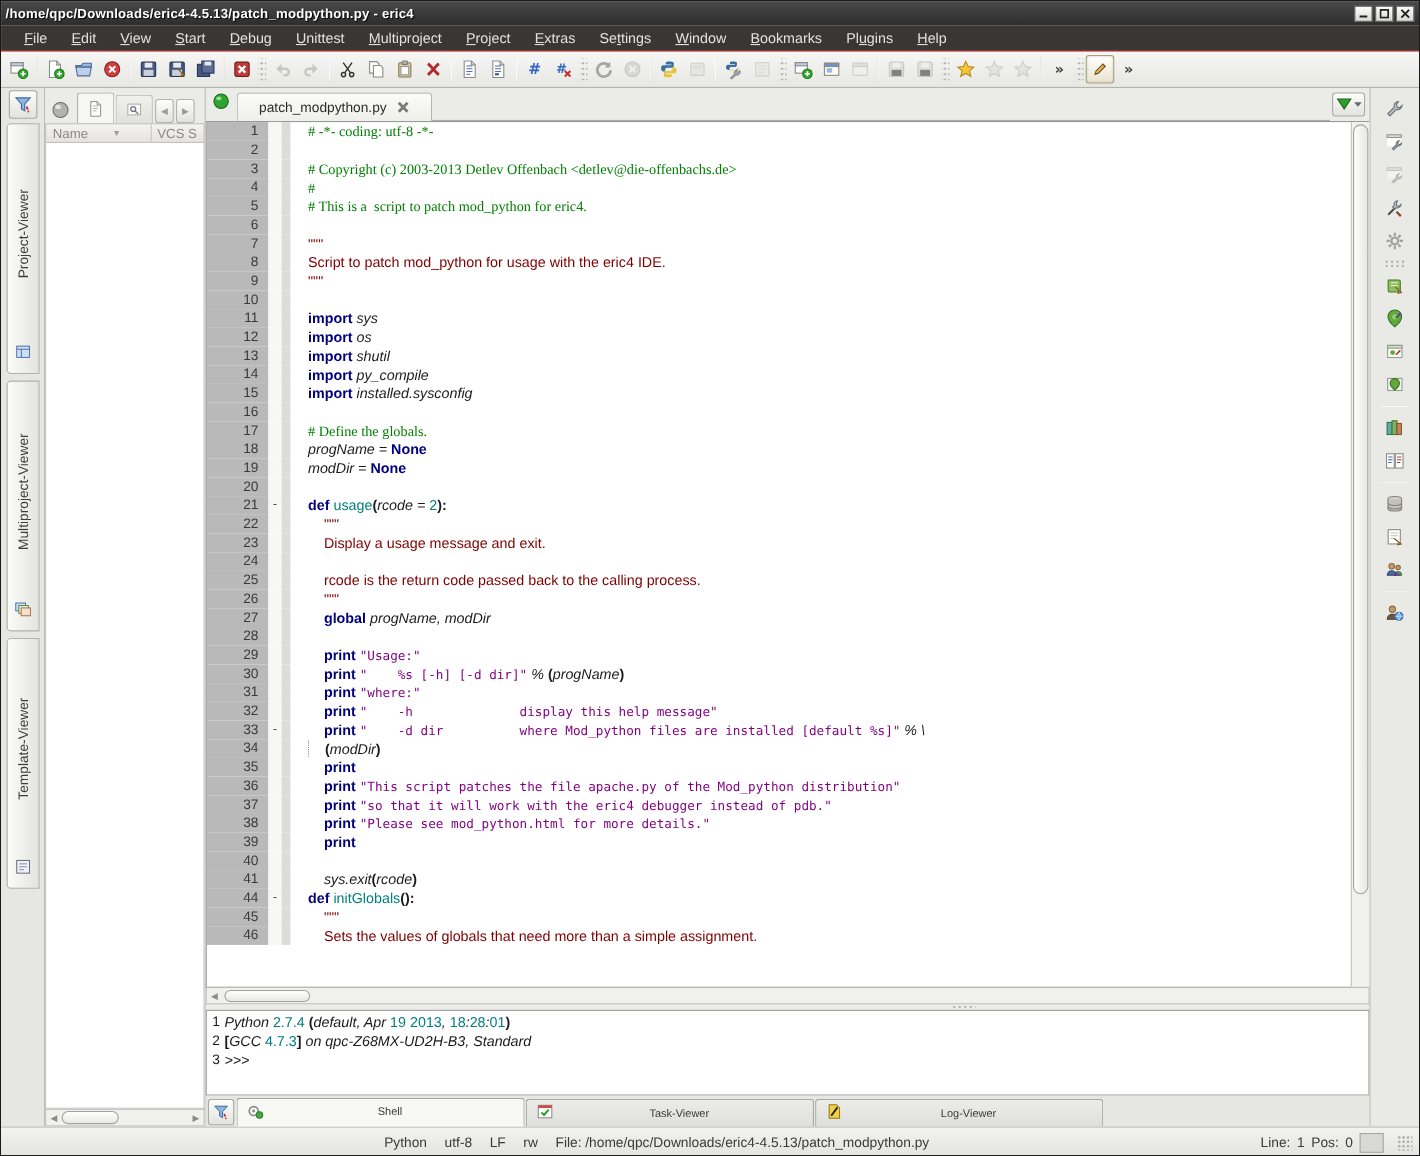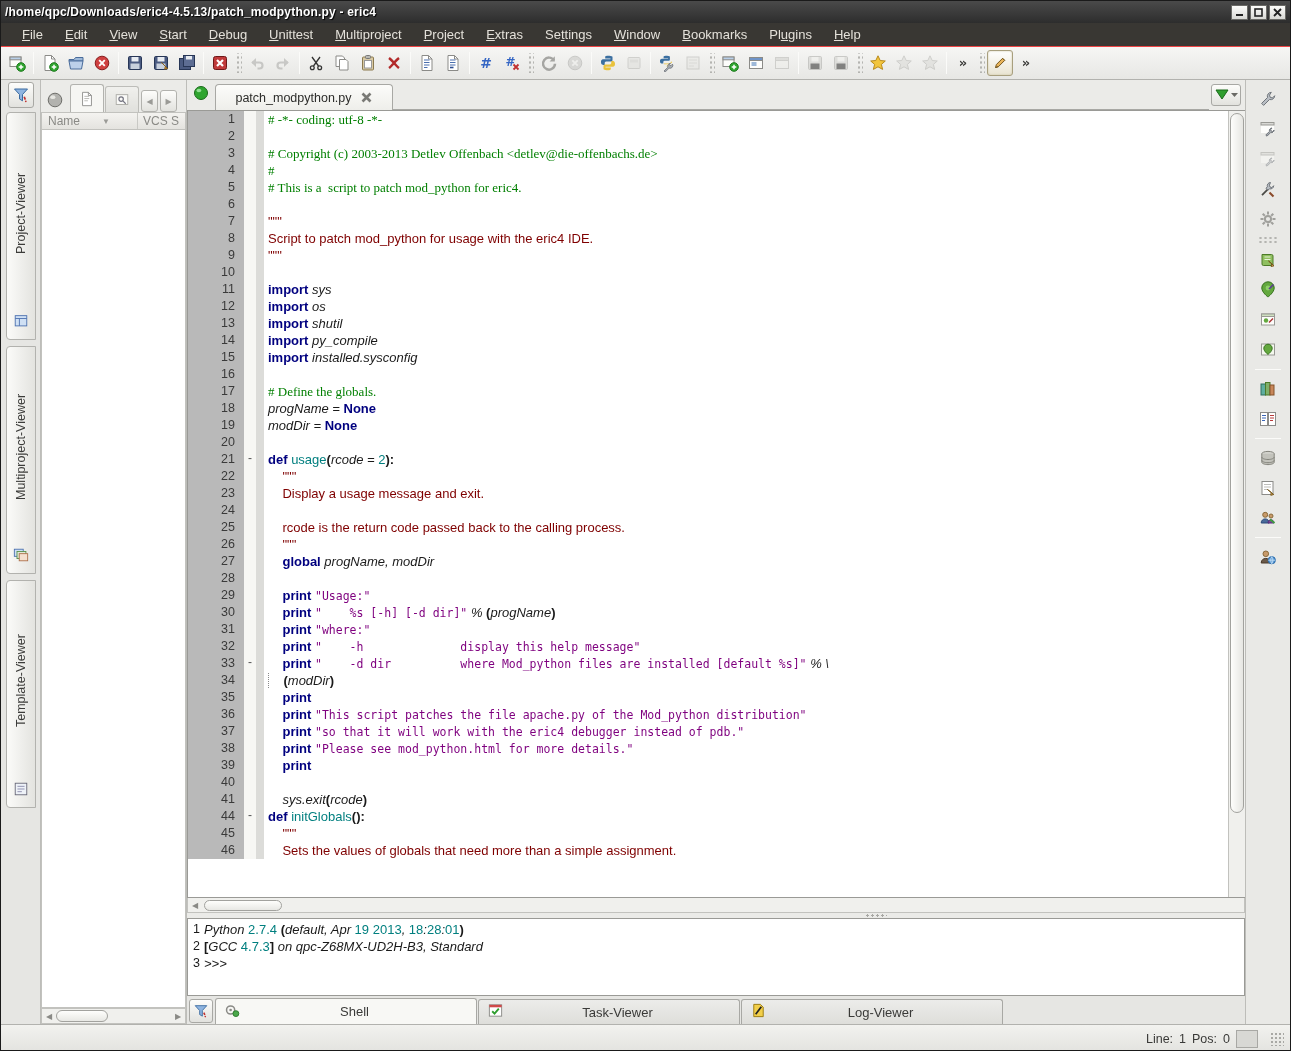--- a/index.html
+++ b/index.html
@@ -61,21 +61,21 @@
   .tabbar .tbspacer { flex:1; border-bottom:1px solid #a8a8a4; height:1px; }
   .tablist-btn { width:30px; height:22px; margin:0 2px 4px 2px; border:1px solid #a8a8a4; border-radius:3px; background:linear-gradient(#fdfdfb,#e2e2de); display:flex; align-items:center; justify-content:center; gap:2px; }
 
   
   .editor { flex:1; display:flex; border:1px solid #9a9a96; border-right:none; background:#ffffff; overflow:hidden; }
   .ed-lines { flex:1; overflow:hidden; }
   .cl { display:flex; height:17px; }
   .ln { width:56px; background:#b9b9b9; color:#3a3a3a; font-size:12.5px; line-height:17px; text-align:right; padding-right:9px; flex:0 0 auto; }
   .foldz { width:12px; background:#f7f7f4; color:#555; font-size:12px; line-height:15px; text-align:center; flex:0 0 auto; }
   .strip { width:8px; background:#dcdcd9; flex:0 0 auto; }
-  .codetxt { white-space:pre; font-size:13px; line-height:17px; padding-left:4px; color:#1a1a1a; }
+  .codetxt { white-space:pre; font-size:13px; line-height:17px; padding-left:16px; color:#1a1a1a; }
   .tok-c { color:#007f00; font-family:"Liberation Serif",serif; }
   .tok-d { color:#7f0000; }
   .tok-k { color:#00007f; font-weight:bold; }
   .tok-f { color:#007f7f; font-weight:normal; }
   .tok-s { color:#7f007f; font-family:"DejaVu Sans Mono",monospace; font-size:11.5px; }
   .tok-n { color:#007f7f; }
   .tok-o { color:#1a1a1a;font-style:italic; }
   .tok-b { color:#1a1a1a; font-weight:bold; }
   .tok-g { border-left:1px dotted #8a8a8a; }
 
@@ -89,21 +89,21 @@
 
   
   .shell { height:78px; background:#ffffff; border:1px solid #9a9a96; overflow:hidden; padding-top:2px; }
   .sl { display:flex; height:17px; }
   .sln { width:16px; text-align:right; padding-right:4px; color:#1a1a1a; font-size:12.5px; line-height:17px; flex:0 0 auto; }
   .shelltxt { white-space:pre; font-size:13px; line-height:17px; color:#1a1a1a; }
 
   
   .bottombar { height:28px; background:#e6e6e3; display:flex; align-items:flex-end; padding:2px 0 0 2px; }
   .bfunnel { width:24px; height:24px; border:1px solid #a8a8a4; border-radius:3px; background:linear-gradient(#fdfdfb,#e2e2de); display:flex; align-items:center; justify-content:center; margin:0 2px 1px 0; }
-  .btab { width:262px; height:25px; border:1px solid #a8a8a4; border-bottom:none; border-radius:3px 3px 0 0; background:linear-gradient(#ececi e9,#dededa); background:linear-gradient(#ececea,#dededa); display:flex; align-items:center; font-size:13px; color:#3a3a38; padding:0 8px; margin-right:1px; }
+  .btab { width:262px; height:25px; border:1px solid #a8a8a4; border-bottom:none; border-radius:3px 3px 0 0; background:linear-gradient(#ececi e9,#dededa); background:linear-gradient(#ececea,#dededa); display:flex; align-items:center; font-size:10px; color:#3a3a38; padding:0 8px; margin-right:1px; }
   .btab.sel { background:#f8f8f5; height:26px; }
   .btab .blabel { flex:1; text-align:center; }
 
   
   .righttb { width:45px; background:#e9e9e6; border-left:1px solid #bdbdb9; display:flex; flex-direction:column; align-items:center; padding-top:4px; }
   .righttb .tb-btn { margin:2px 0; }
   .r-handle { width:20px; height:7px; margin:2px 0;
      background:radial-gradient(circle,#b4b4b0 1px,transparent 1.3px); background-size:5px 4px; }
   .r-sep { width:26px; height:1px; background:#c2c2be; border-bottom:1px solid #fbfbf9; margin:4px 0; }
 
@@ -937,20 +937,21 @@
           <path d="M2.2 15c0-3 2.2-4.6 4.6-4.6S11.4 12 11.4 15z" fill="#6a5a4a" stroke="#4a3a2a"></path>
           <circle cx="12.8" cy="12.2" r="3.6" fill="#5a9ad8" stroke="#2a6aa8"></circle>
           <path d="M9.2 12.2h7.2M12.8 8.6c1.4 2.4 1.4 4.8 0 7.2-1.4-2.4-1.4-4.8 0-7.2" fill="none" stroke="#cde4f6" stroke-width=".8"></path>
         </svg>
       </div>
     </div>
 </div>
 
 <div class="statusbar">
   <span class="st-spacer1"></span>
+  <span id="stsegs"><span class="st-seg">Python</span><span class="st-seg">utf-8</span><span class="st-seg">LF</span><span class="st-seg">rw</span><span class="st-seg">File: /home/qpc/Downloads/eric4-4.5.13/patch_modpython.py</span></span>
   <span class="st-spacer2"></span>
   <span class="st-right">
     <span>Line:</span>
     <span>1</span>
     <span>Pos:</span>
     <span>0</span>
     <span class="st-box"></span>
   </span>
   <span class="grip"></span>
 </div>

